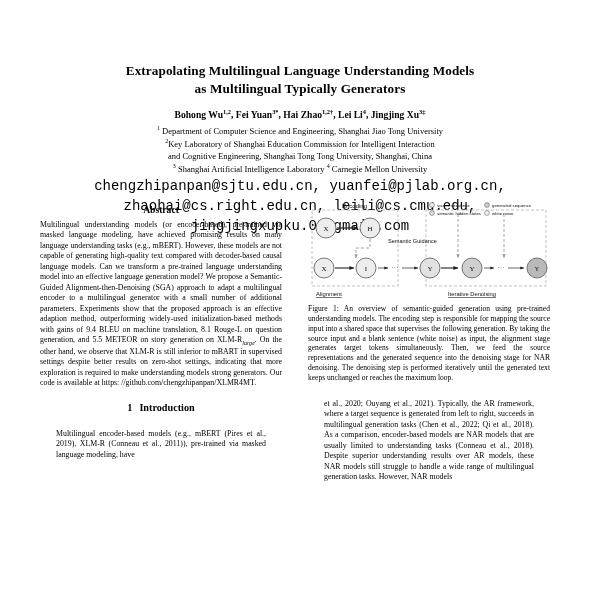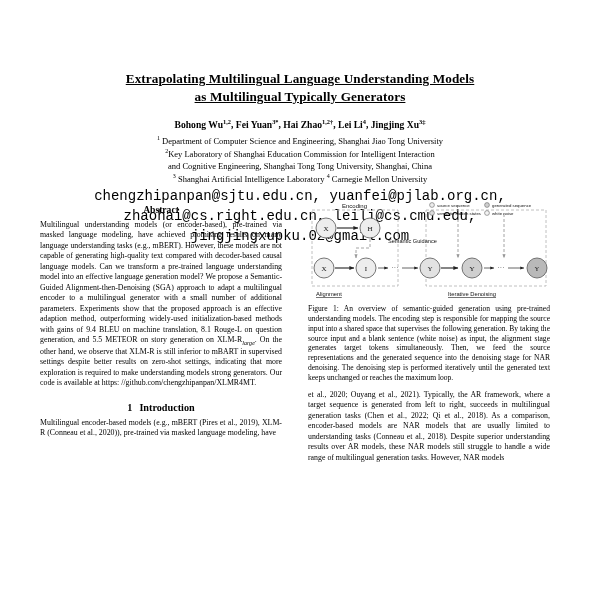--- a/index.html
+++ b/index.html
@@ -26,22 +26,21 @@
   
   .titleblock {
     padding: 58px 60px 0 60px;
     text-align: center;
   }
   .paper-title {
     font-size: 13.2px;
     font-weight: bold;
     line-height: 1.38;
     letter-spacing: 0.1px;
-    margin: 12px;
-    text-decoration: underline;
+    margin: 4px;
   }
   .authors {
     font-size: 9.6px;
     font-weight: bold;
     margin-top: 10px;
     line-height: 1.4;
   }
   .authors sup { font-size: 6.4px; font-weight: bold; vertical-align: super; }
   .affil {
     font-size: 8.5px;
@@ -89,21 +88,21 @@
     font-size: 10.2px;
     font-weight: bold;
     margin: 13px 0 5px 0;
     text-align: center;
   }
   .sec-head .num { margin-right: 7px; }
   .body-par {
     font-size: 7.85px;
     line-height: 1.335;
     text-align: justify;
-    margin: 0;
+    margin: 16px;
   }
   .sub { font-size: 6.1px; font-style: italic; vertical-align: sub; }
 
   
   .figure {
     width: 242px;
     margin: 0 0 7px 0;
   }
   .figsvg { display: block; }
   .figcaption {
@@ -141,21 +140,21 @@
     </div>
   </div>
 
   <div class="columns">
 
     <div class="col">
       <div class="sec-center">Abstract</div>
       <p class="abstract-body"><span>Multilingual understanding models (or encoder-based), pre-trained via masked language modeling, have achieved promising results on many language understanding tasks (e.g., mBERT). However, these models are not capable of generating high-quality text compared with decoder-based causal language models. Can we transform a pre-trained language understanding model into an effective language generation model? We propose a Semantic-Guided Alignment-then-Denoising (SGA) approach to adapt a multilingual encoder to a multilingual generator with a small number of additional parameters. Experiments show that the proposed approach is an effective adaption method, outperforming widely-used initialization-based methods with gains of 9.4 BLEU on machine translation, 8.1 Rouge-L on question generation, and 5.5 METEOR on story generation on XLM-R</span><span class="sub">large</span><span>. On the other hand, we observe that XLM-R is still inferior to mBART in supervised settings despite better results on zero-shot settings, indicating that more exploration is required to make understanding models strong generators. Our code is available at https: //github.com/chengzhipanpan/XLMR4MT.</span></p>
 
       <div class="sec-head"><span class="num">1</span><span>Introduction</span></div>
-      <p class="body-par">Multilingual encoder-based models (e.g., mBERT (Pires et al., 2019), XLM-R (Conneau et al., 2020)), pre-trained via masked language modeling, have</p>
+      <p class="body-par">Multilingual encoder-based models (e.g., mBERT (Pires et al., 2019), XLM-R (Conneau et al., 2011)), pre-trained via masked language modeling, have</p>
     </div>
 
     <div class="col">
 
       <div class="figure">
         <svg class="figsvg" width="242" height="104" viewBox="0 0 242 104">
           <defs>
             <marker id="ah" markerWidth="5" markerHeight="5" refX="4.2" refY="1.8" orient="auto">
               <path d="M0,0 L4.4,1.8 L0,3.6 z" fill="#222"></path>
             </marker>

